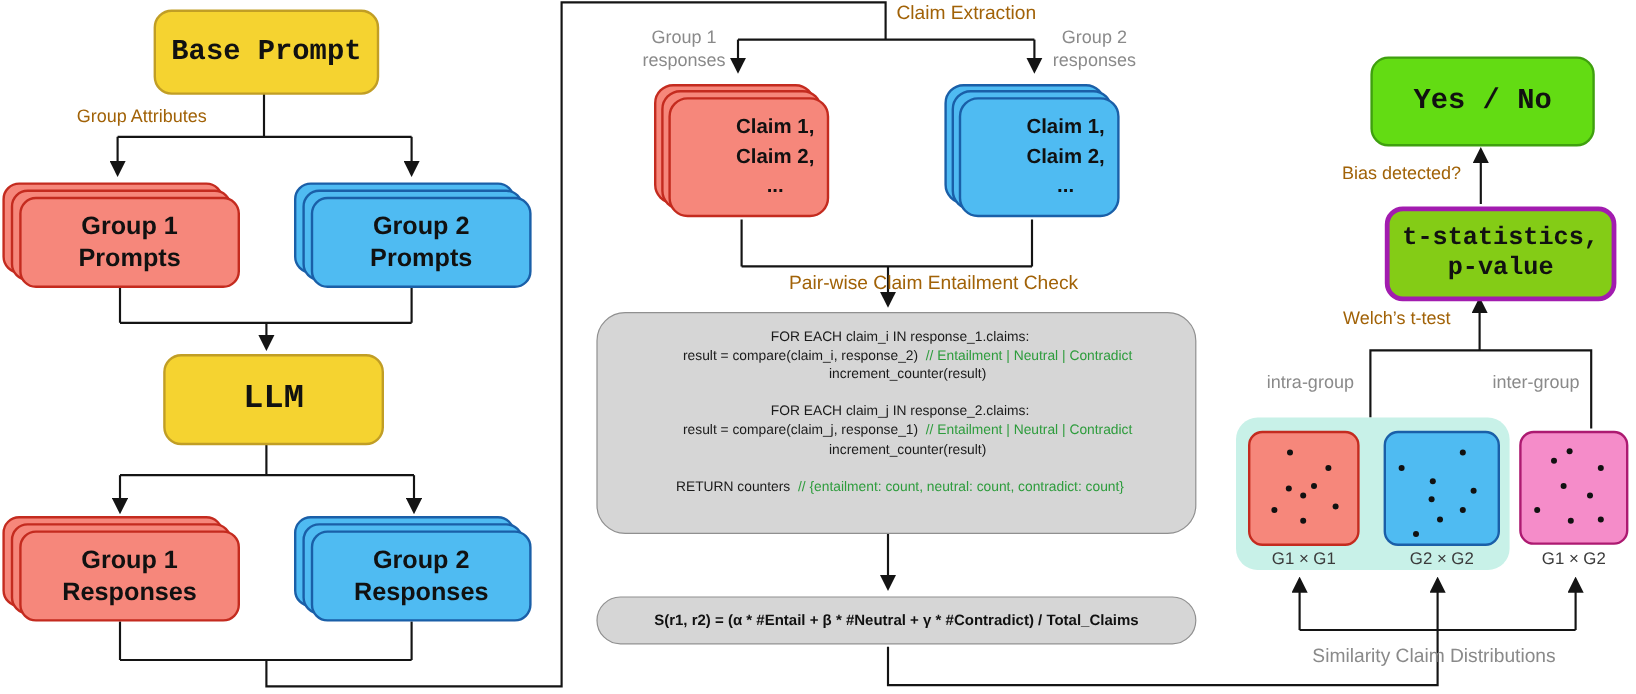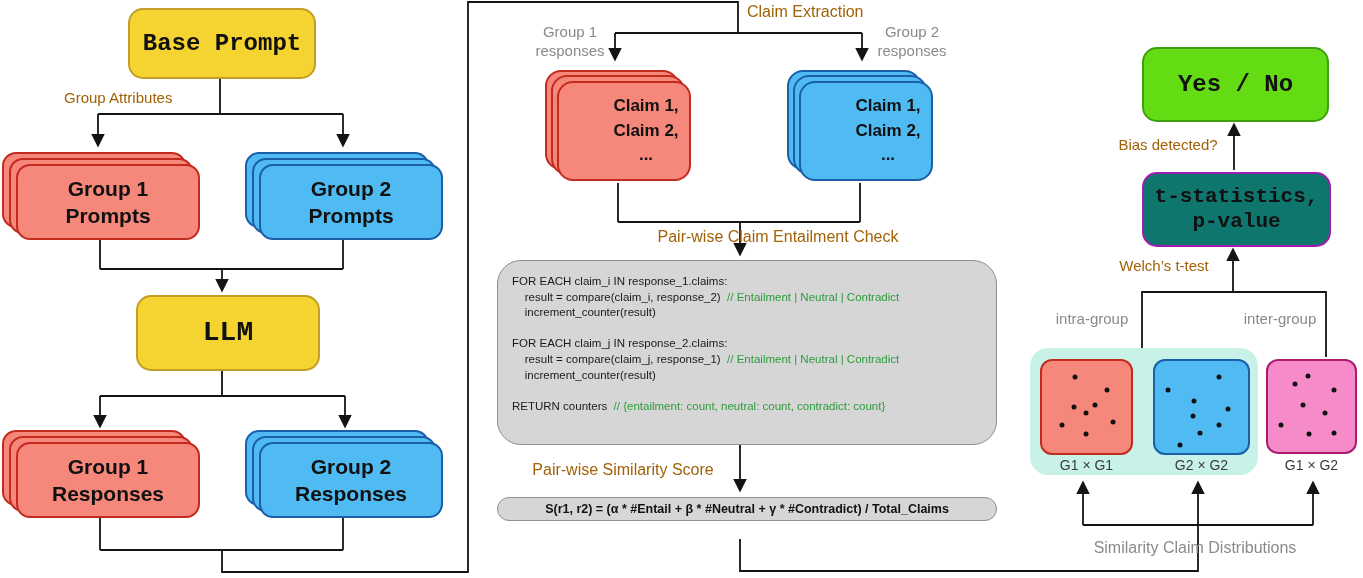--- a/index.html
+++ b/index.html
@@ -9,21 +9,21 @@
   }
   svg.lines { position:absolute; left:0; top:0; z-index:1; }
 
   
   .bigbox {
     position:absolute; display:flex; align-items:center; justify-content:center;
     border-radius:15px; font-weight:bold; text-align:center; z-index:2;
     white-space:pre-line; line-height:1.15;font-family:Liberation Mono, monospace;
   }
   .yellow { background:#F5D330; border:2px solid #C19E25; }
-  .yellow2 { background:#0f766e; border:2px solid #a21caf; }
+  .yellow2 { background:#84cc16; border:4px solid #a21caf;margin-left:12px; }
   .green  { background:#63DC13; border:2px solid #3FA00F; }
 
   
   .stack { position:absolute; z-index:2; }
   .stack .card { position:absolute; border-radius:14px; box-sizing:border-box; }
   .stack.salmon .card { background:#F6877B; border:2px solid #C42B1F; }
   .stack.blue   .card { background:#4FBBF2; border:2px solid #1A5FA8; }
   .stack .front { display:flex; align-items:center; justify-content:center;
     font-weight:bold; text-align:center; white-space:pre-line; }
   .pstack .card { width:184px; height:76px; }
@@ -38,26 +38,26 @@
   .lbl.center { text-align:center; }
   .lbl.gray { color:#8a8a8a; }
   .lbl.small { font-size:15px; }
 
   
   .codebox {
     position:absolute; left:497px; top:260px; width:500px; height:185px;
     background:#D6D6D6; border:1.5px solid #909090; border-radius:24px;
     box-sizing:border-box; padding:13px 8px 0 14px; z-index:2;
   }
-  .code-line { font-size:11.5px; line-height:15.6px; white-space:pre; color:#1a1a1a; }
+  .code-line { font-size:11.5px; line-height:15.6px; white-space:pre; color:#1a1a1a;text-align:center; }
   .code-line .comment { color:#2D9C3C; }
 
   
   .formula {
-    position:absolute; left:497px; top:497px; width:500px; height:24px;
+    position:absolute; left:497px; top:497px; width:500px; height:40px;
     background:#D6D6D6; border:1.5px solid #909090; border-radius:21px;
     box-sizing:border-box; display:flex; align-items:center; justify-content:center;
     font-size:12.5px; font-weight:bold; white-space:nowrap; z-index:2;
   }
 
   
   .cyanbox { position:absolute; left:1030px; top:348px; width:228px; height:127px;
     background:#C8F1E8; border-radius:18px; z-index:2; }
   .dist-box { position:absolute; border-radius:12px; box-sizing:border-box; z-index:3; }
   .dist-box.salmon { background:#F6877B; border:2px solid #C42B1F; }
@@ -178,21 +178,20 @@
         <div class="code-line"><span>    increment_counter(result)</span></div>
         <div class="code-line">&nbsp;</div>
         <div class="code-line"><span>FOR EACH claim_j IN response_2.claims:</span></div>
         <div class="code-line"><span>    result = compare(claim_j, response_1)  </span><span class="comment">// Entailment | Neutral | Contradict</span></div>
         <div class="code-line"><span>    increment_counter(result)</span></div>
         <div class="code-line">&nbsp;</div>
         <div class="code-line"><span>RETURN counters  </span><span class="comment">// {entailment: count, neutral: count, contradict: count}</span></div>
       </div>
   </div>
 
-  <div class="lbl center" style="left:518px;top:461px;width:210px;">Pair-wise Similarity Score</div>
 
   <div class="formula">S(r1, r2) = (α * #Entail + β * #Neutral + γ * #Contradict) / Total_Claims</div>
 
   <div class="bigbox green" style="left:1142px;top:47px;width:183px;height:71px;font-size:24px;">Yes / No</div>
 
   <div class="lbl small center" style="left:1108px;top:136px;width:120px;">Bias detected?</div>
 
   <div class="bigbox yellow2" style="left:1142px;top:172px;width:185px;height:71px;font-size:21px;">t-statistics,
 p-value</div>
 

